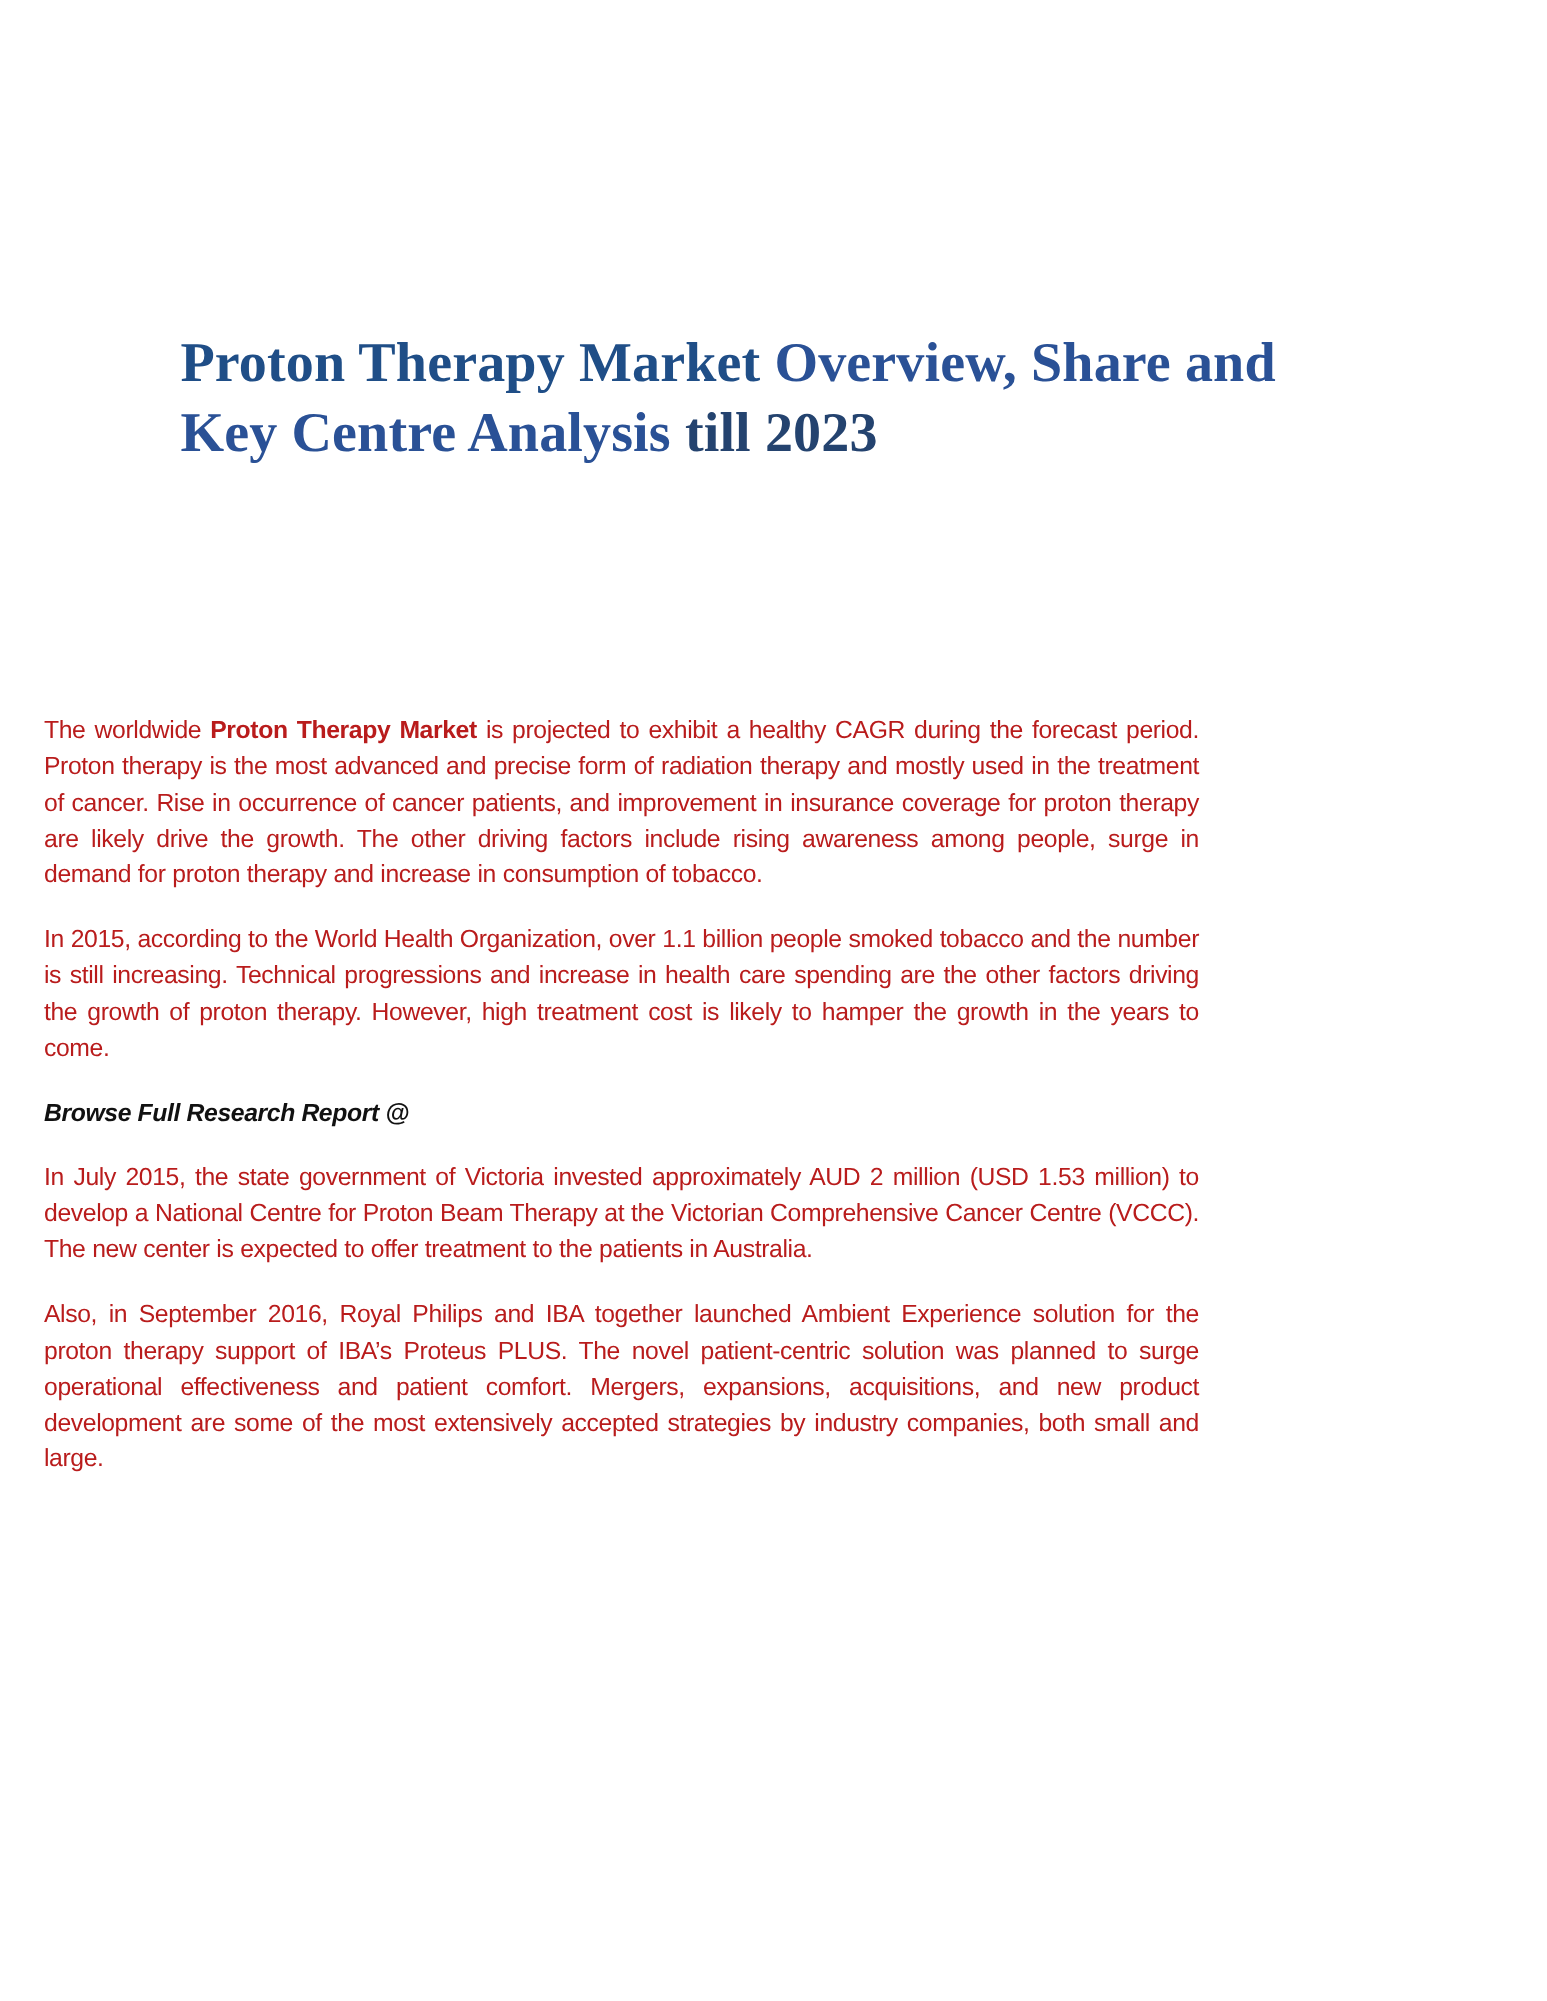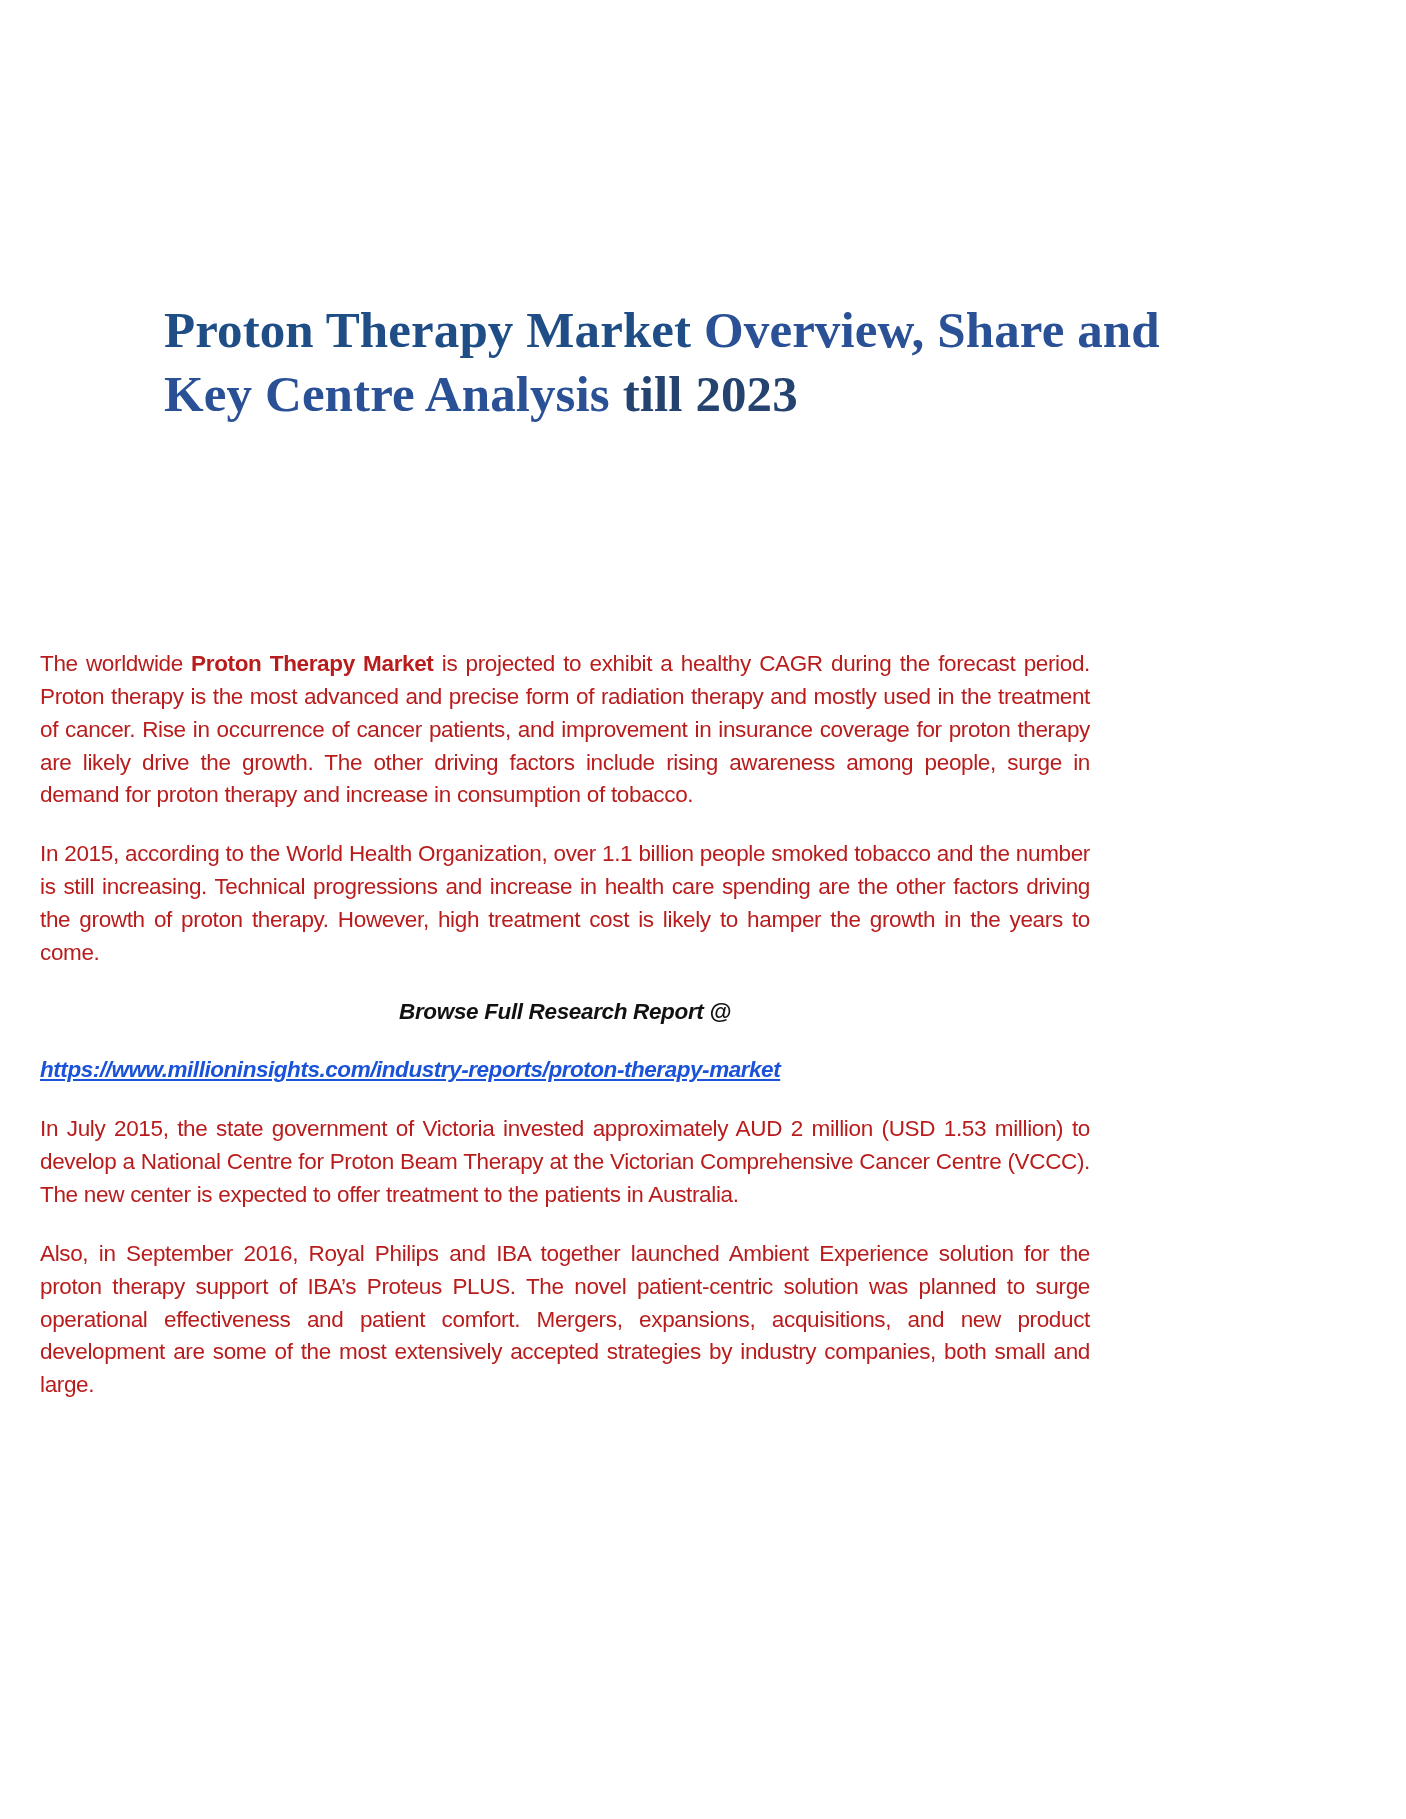--- a/index.html
+++ b/index.html
@@ -72,21 +72,21 @@
 
   .heading-italic {
     margin: 0 0 26px 0;
     font-family: "Liberation Sans", sans-serif;
     font-size: 22.5px;
     line-height: 1.46;
     font-weight: bold;
     font-style: italic;
     color: #111111;
     letter-spacing: -0.35px;
-    text-align: center;
+    text-align: left;
   }
 
   .report-link {
     display: block;
     margin: 0 0 26px 0;
     font-family: "Liberation Sans", sans-serif;
     font-size: 22.5px;
     line-height: 1.46;
     font-weight: bold;
     font-style: italic;
@@ -108,21 +108,20 @@
   </div>
 
   <div class="body-col">
 
     <p class="para"><span>The worldwide </span><b>Proton Therapy Market</b><span> is projected to exhibit a healthy CAGR during the forecast period. Proton therapy is the most advanced and precise form of radiation therapy and mostly used in the treatment of cancer. Rise in occurrence of cancer patients, and improvement in insurance coverage for proton therapy are likely drive the growth. The other driving factors include rising awareness among people, surge in demand for proton therapy and increase in consumption of tobacco.</span></p>
 
     <p class="para">In 2015, according to the World Health Organization, over 1.1 billion people smoked tobacco and the number is still increasing. Technical progressions and increase in health care spending are the other factors driving the growth of proton therapy. However, high treatment cost is likely to hamper the growth in the years to come.</p>
 
     <p class="heading-italic">Browse Full Research Report @</p>
 
-    <a class="report-link" href="#">https://www.millioninsights.com/industry-reports/proton-therapy-market</a>
 
     <p class="para">In July 2015, the state government of Victoria invested approximately AUD 2 million (USD 1.53 million) to develop a National Centre for Proton Beam Therapy at the Victorian Comprehensive Cancer Centre (VCCC). The new center is expected to offer treatment to the patients in Australia.</p>
 
 
     <p class="para">Also, in September 2016, Royal Philips and IBA together launched Ambient Experience solution for the proton therapy support of IBA’s Proteus PLUS. The novel patient-centric solution was planned to surge operational effectiveness and patient comfort. Mergers, expansions, acquisitions, and new product development are some of the most extensively accepted strategies by industry companies, both small and large.</p>
 
   </div>
 
 </div>
 

